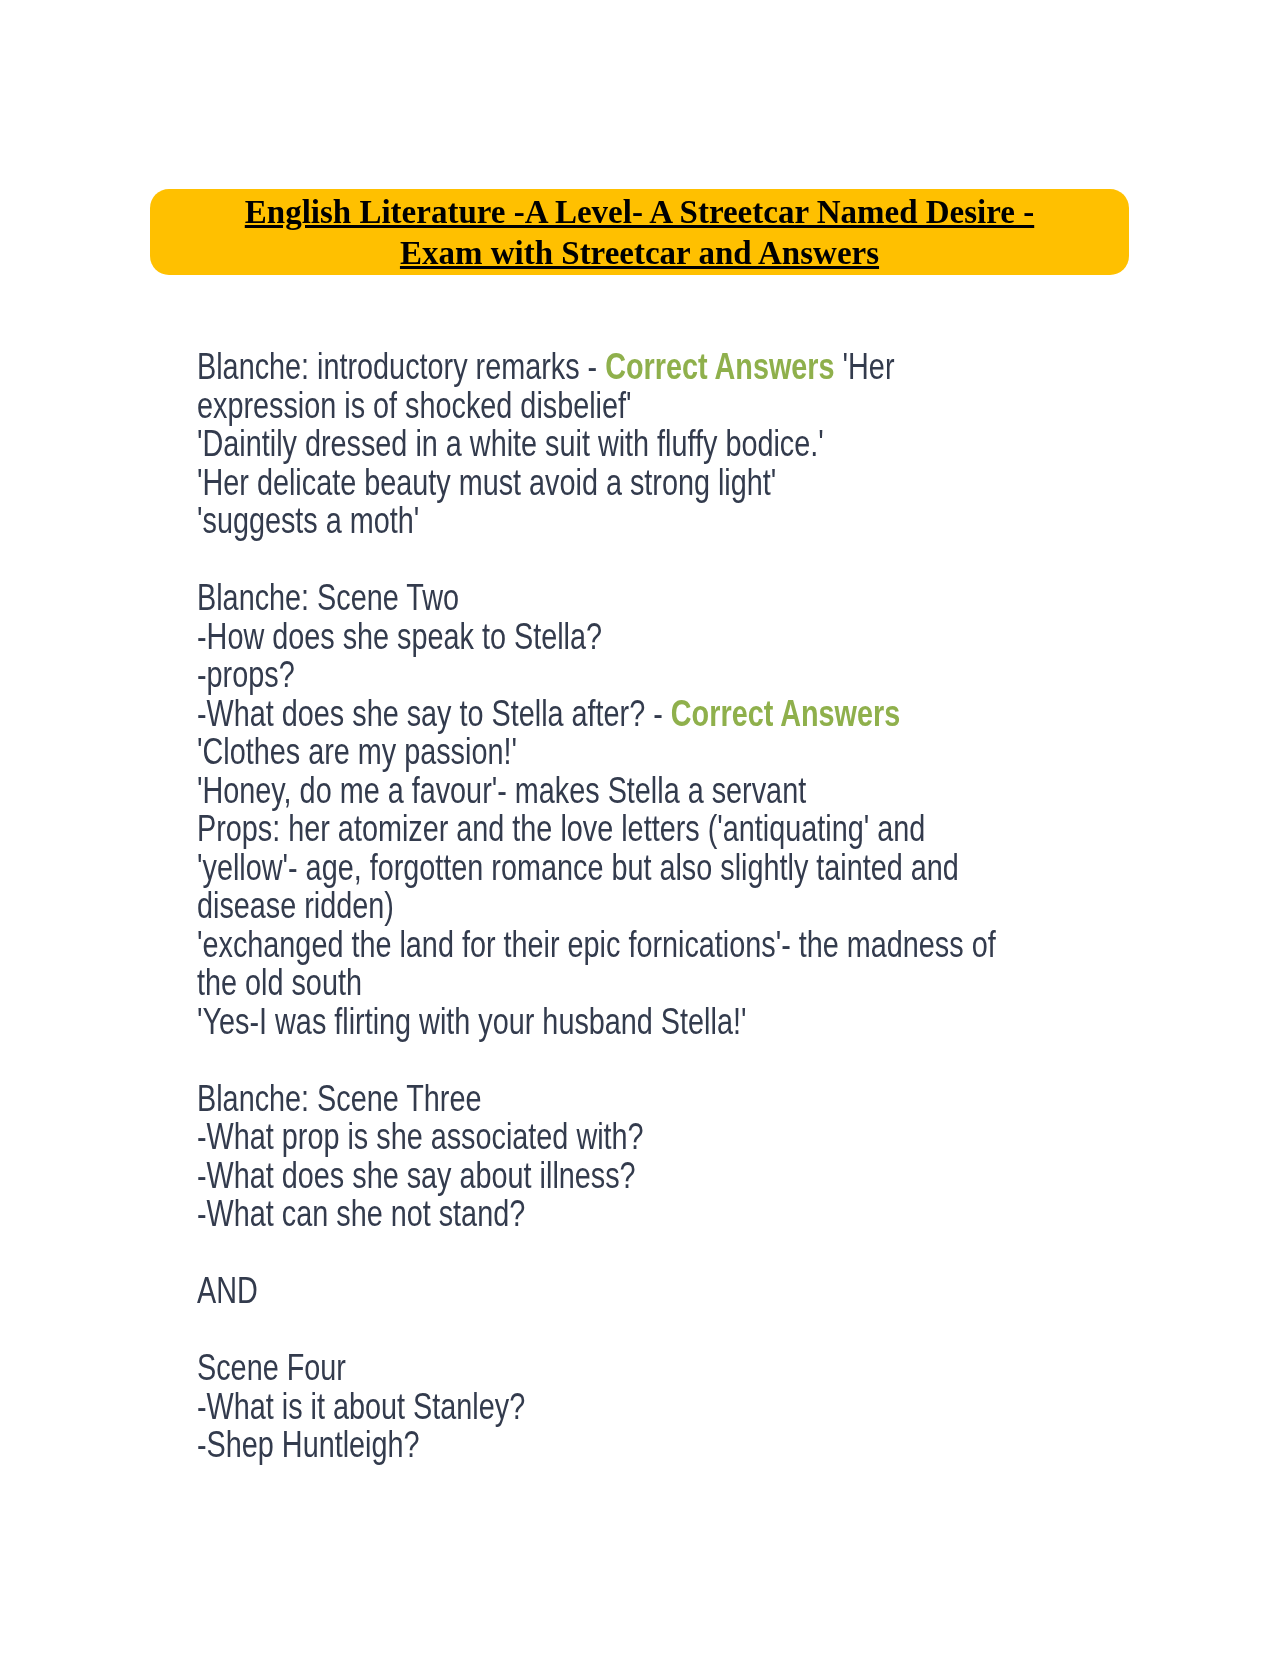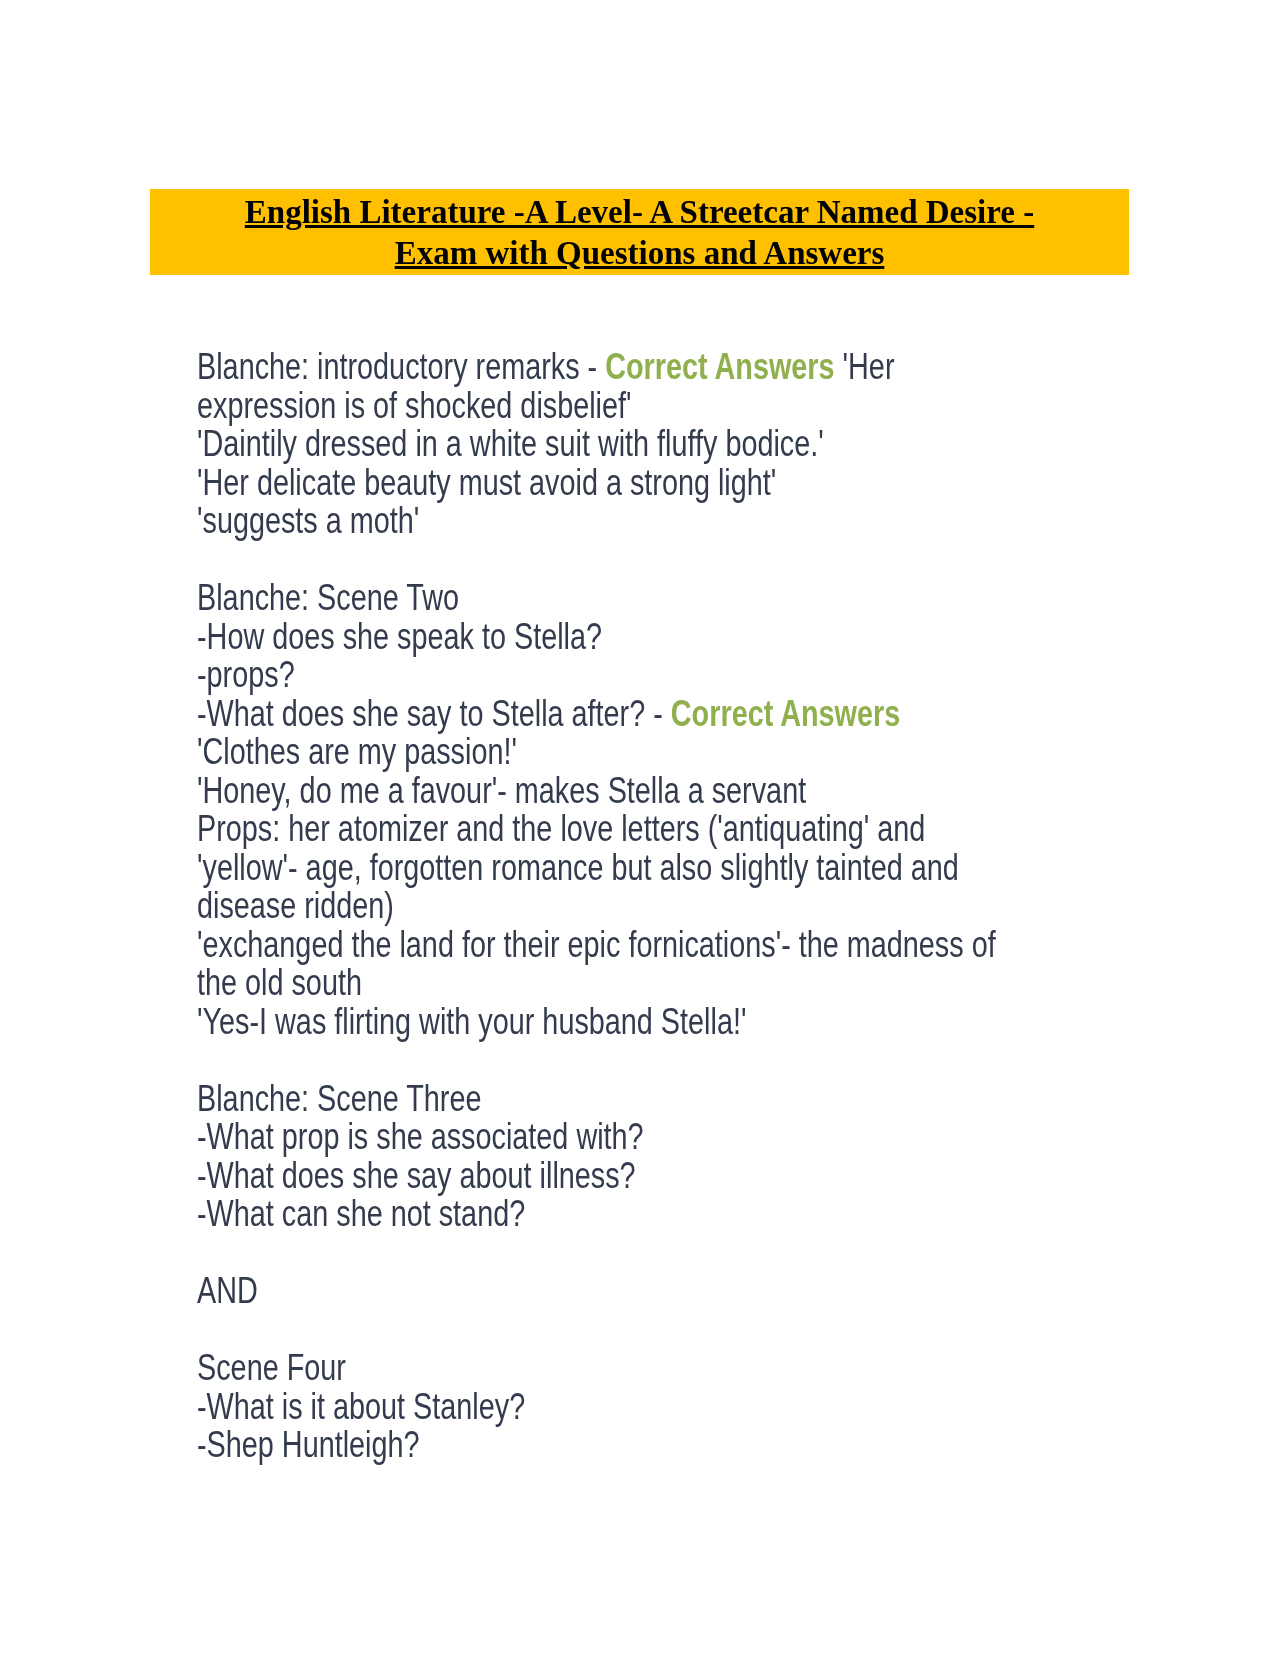--- a/index.html
+++ b/index.html
@@ -17,20 +17,21 @@
   .banner {
     position: absolute;
     left: 150px;
     top: 189px;
     width: 979px;
     height: 86px;
     background: #FFC000;
     text-align: center;
     box-sizing: border-box;
     padding-top: 3px;
+    border-radius: 19px;
   }
   .banner .title-line {
     font-family: "Liberation Serif", serif;
     font-weight: bold;
     font-size: 33px;
     line-height: 41px;
     color: #000000;
     text-decoration: underline;
     white-space: nowrap;
   }
@@ -52,21 +53,21 @@
   .doc .line .answer {
     color: #8FB04C;
     font-weight: bold;
   }
 </style>
 </head>
 <body>
 
 <div class="banner">
   <div class="title-line">English Literature -A Level- A Streetcar Named Desire -</div>
-  <div class="title-line">Exam with Questions and Answers</div>
+  <div class="title-line">Exam with Streetcar and Answers</div>
 </div>
 
 <div class="doc">
     <div class="line"><span>Blanche: introductory remarks - </span><span class="answer">Correct Answers</span><span> 'Her</span></div>
     <div class="line"><span>expression is of shocked disbelief'</span></div>
     <div class="line"><span>'Daintily dressed in a white suit with fluffy bodice.'</span></div>
     <div class="line"><span>'Her delicate beauty must avoid a strong light'</span></div>
     <div class="line"><span>'suggests a moth'</span></div>
     <div class="line">&nbsp;</div>
     <div class="line"><span>Blanche: Scene Two</span></div>

